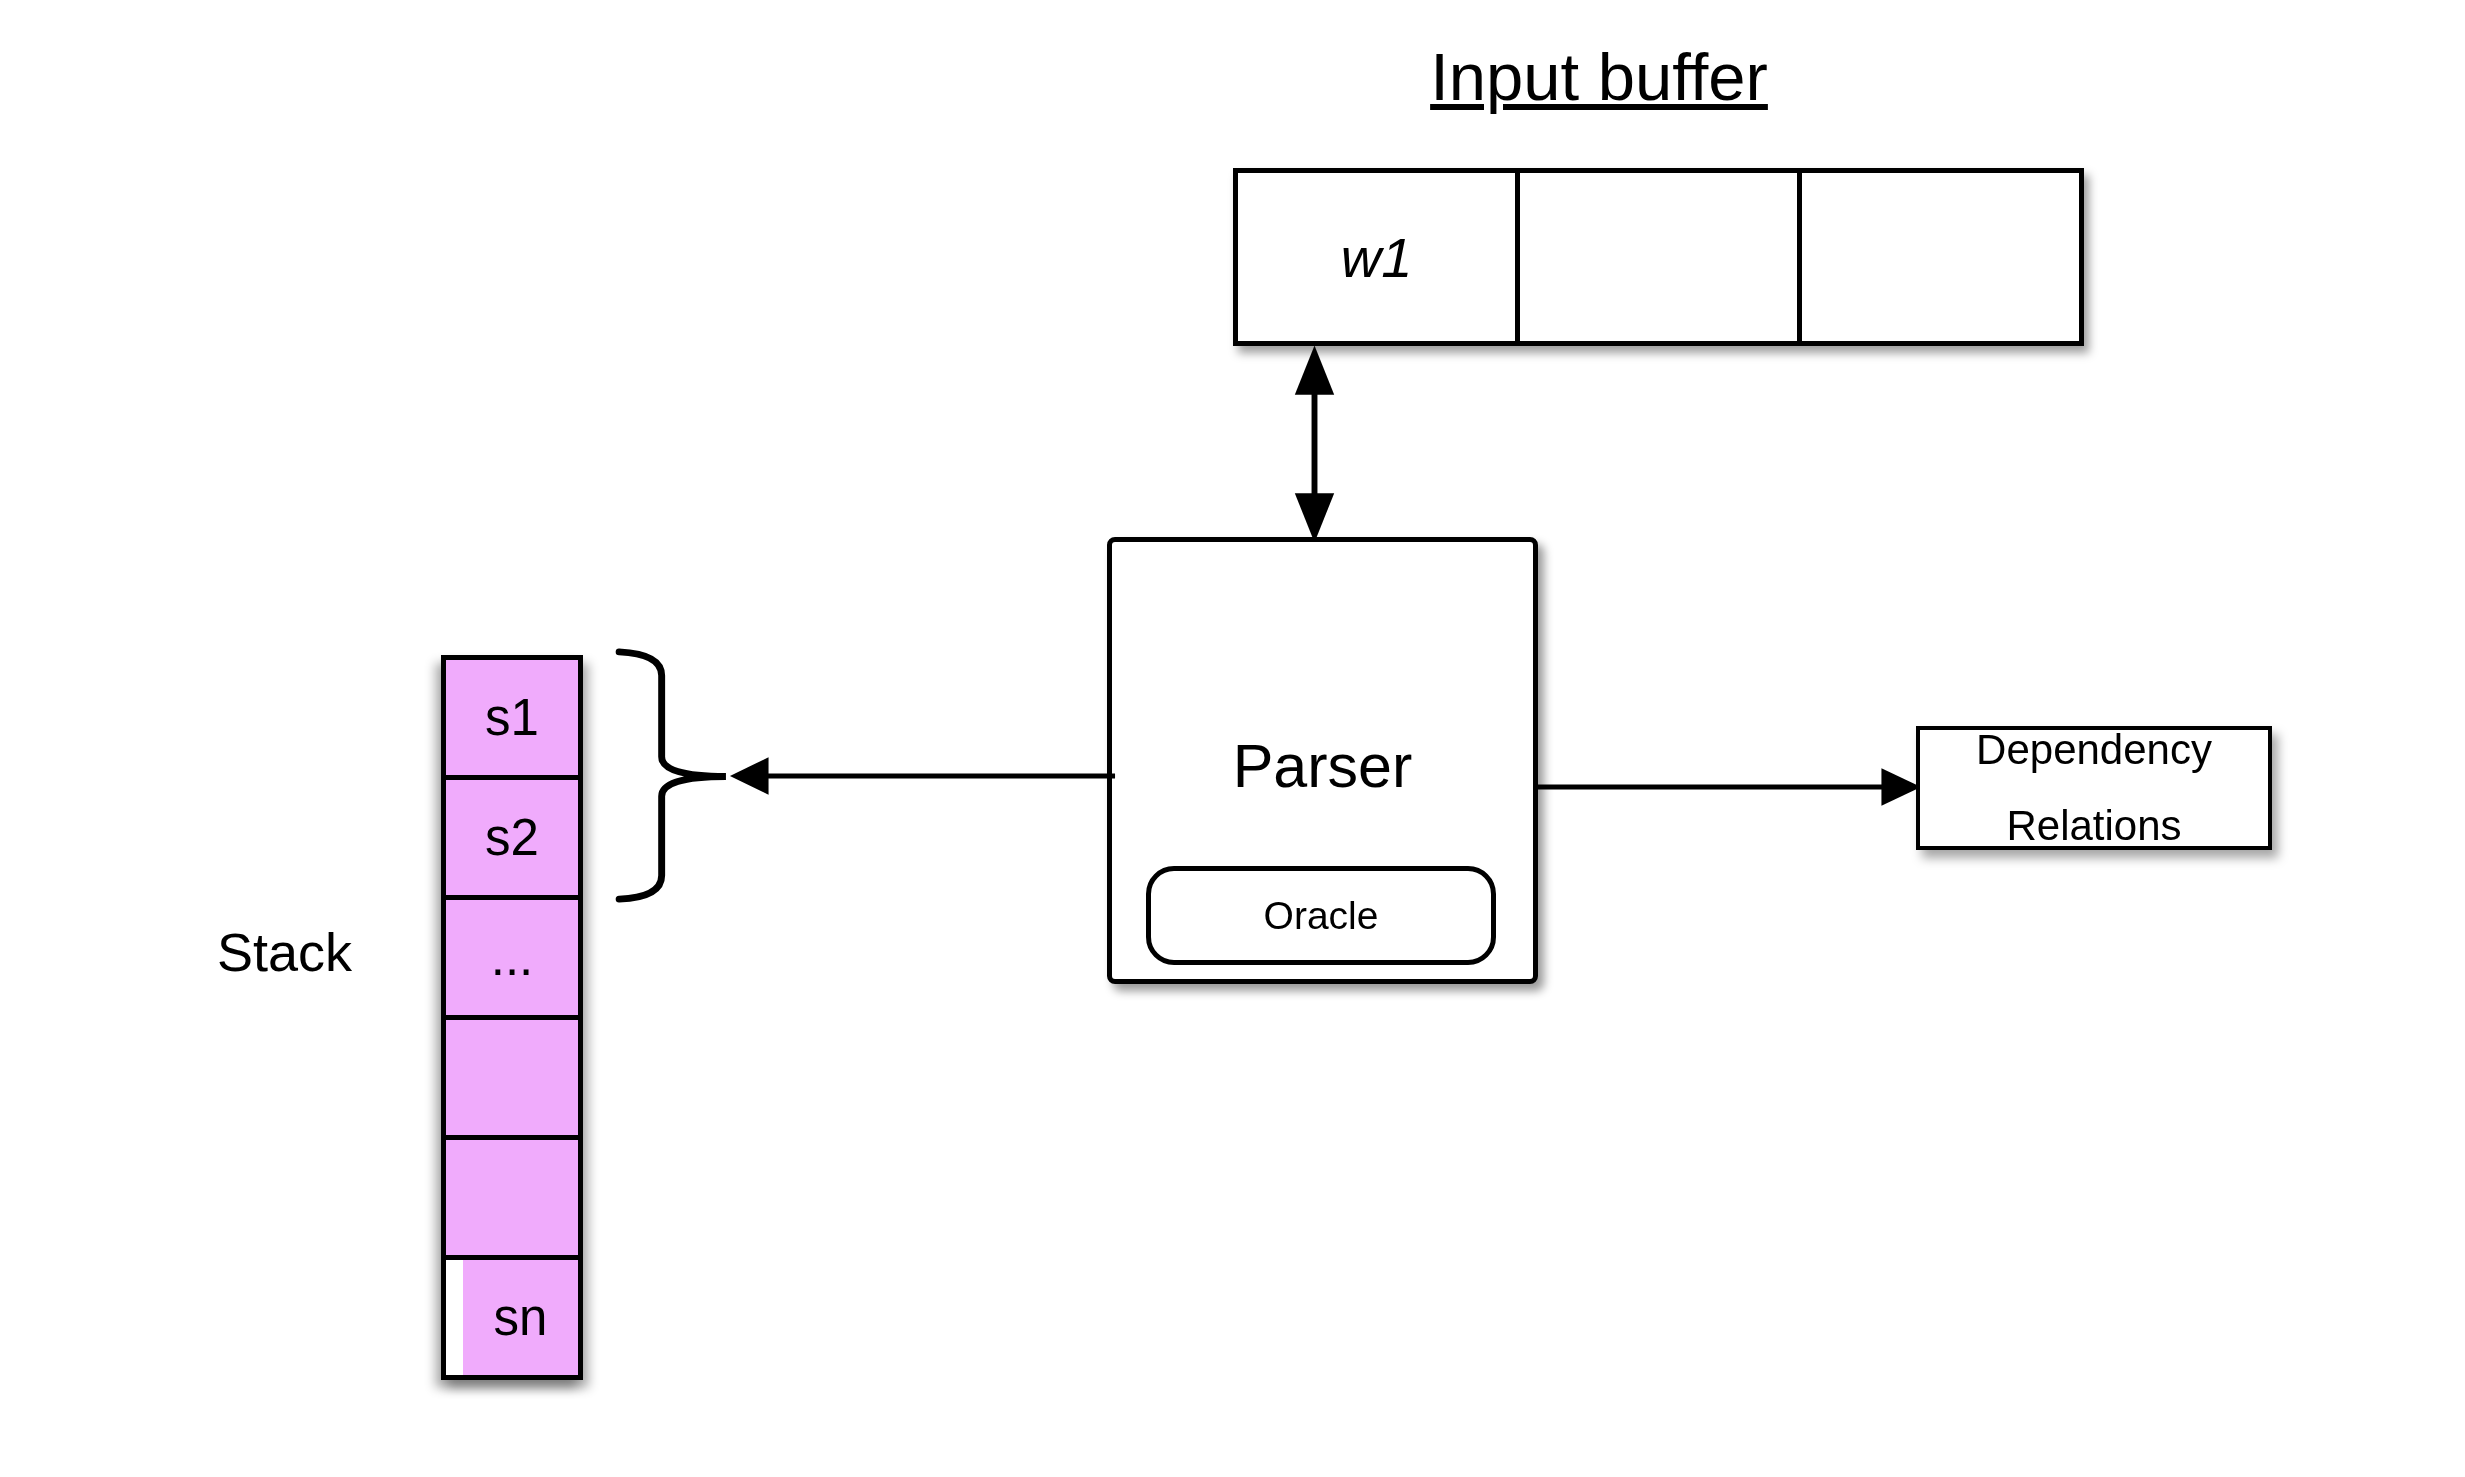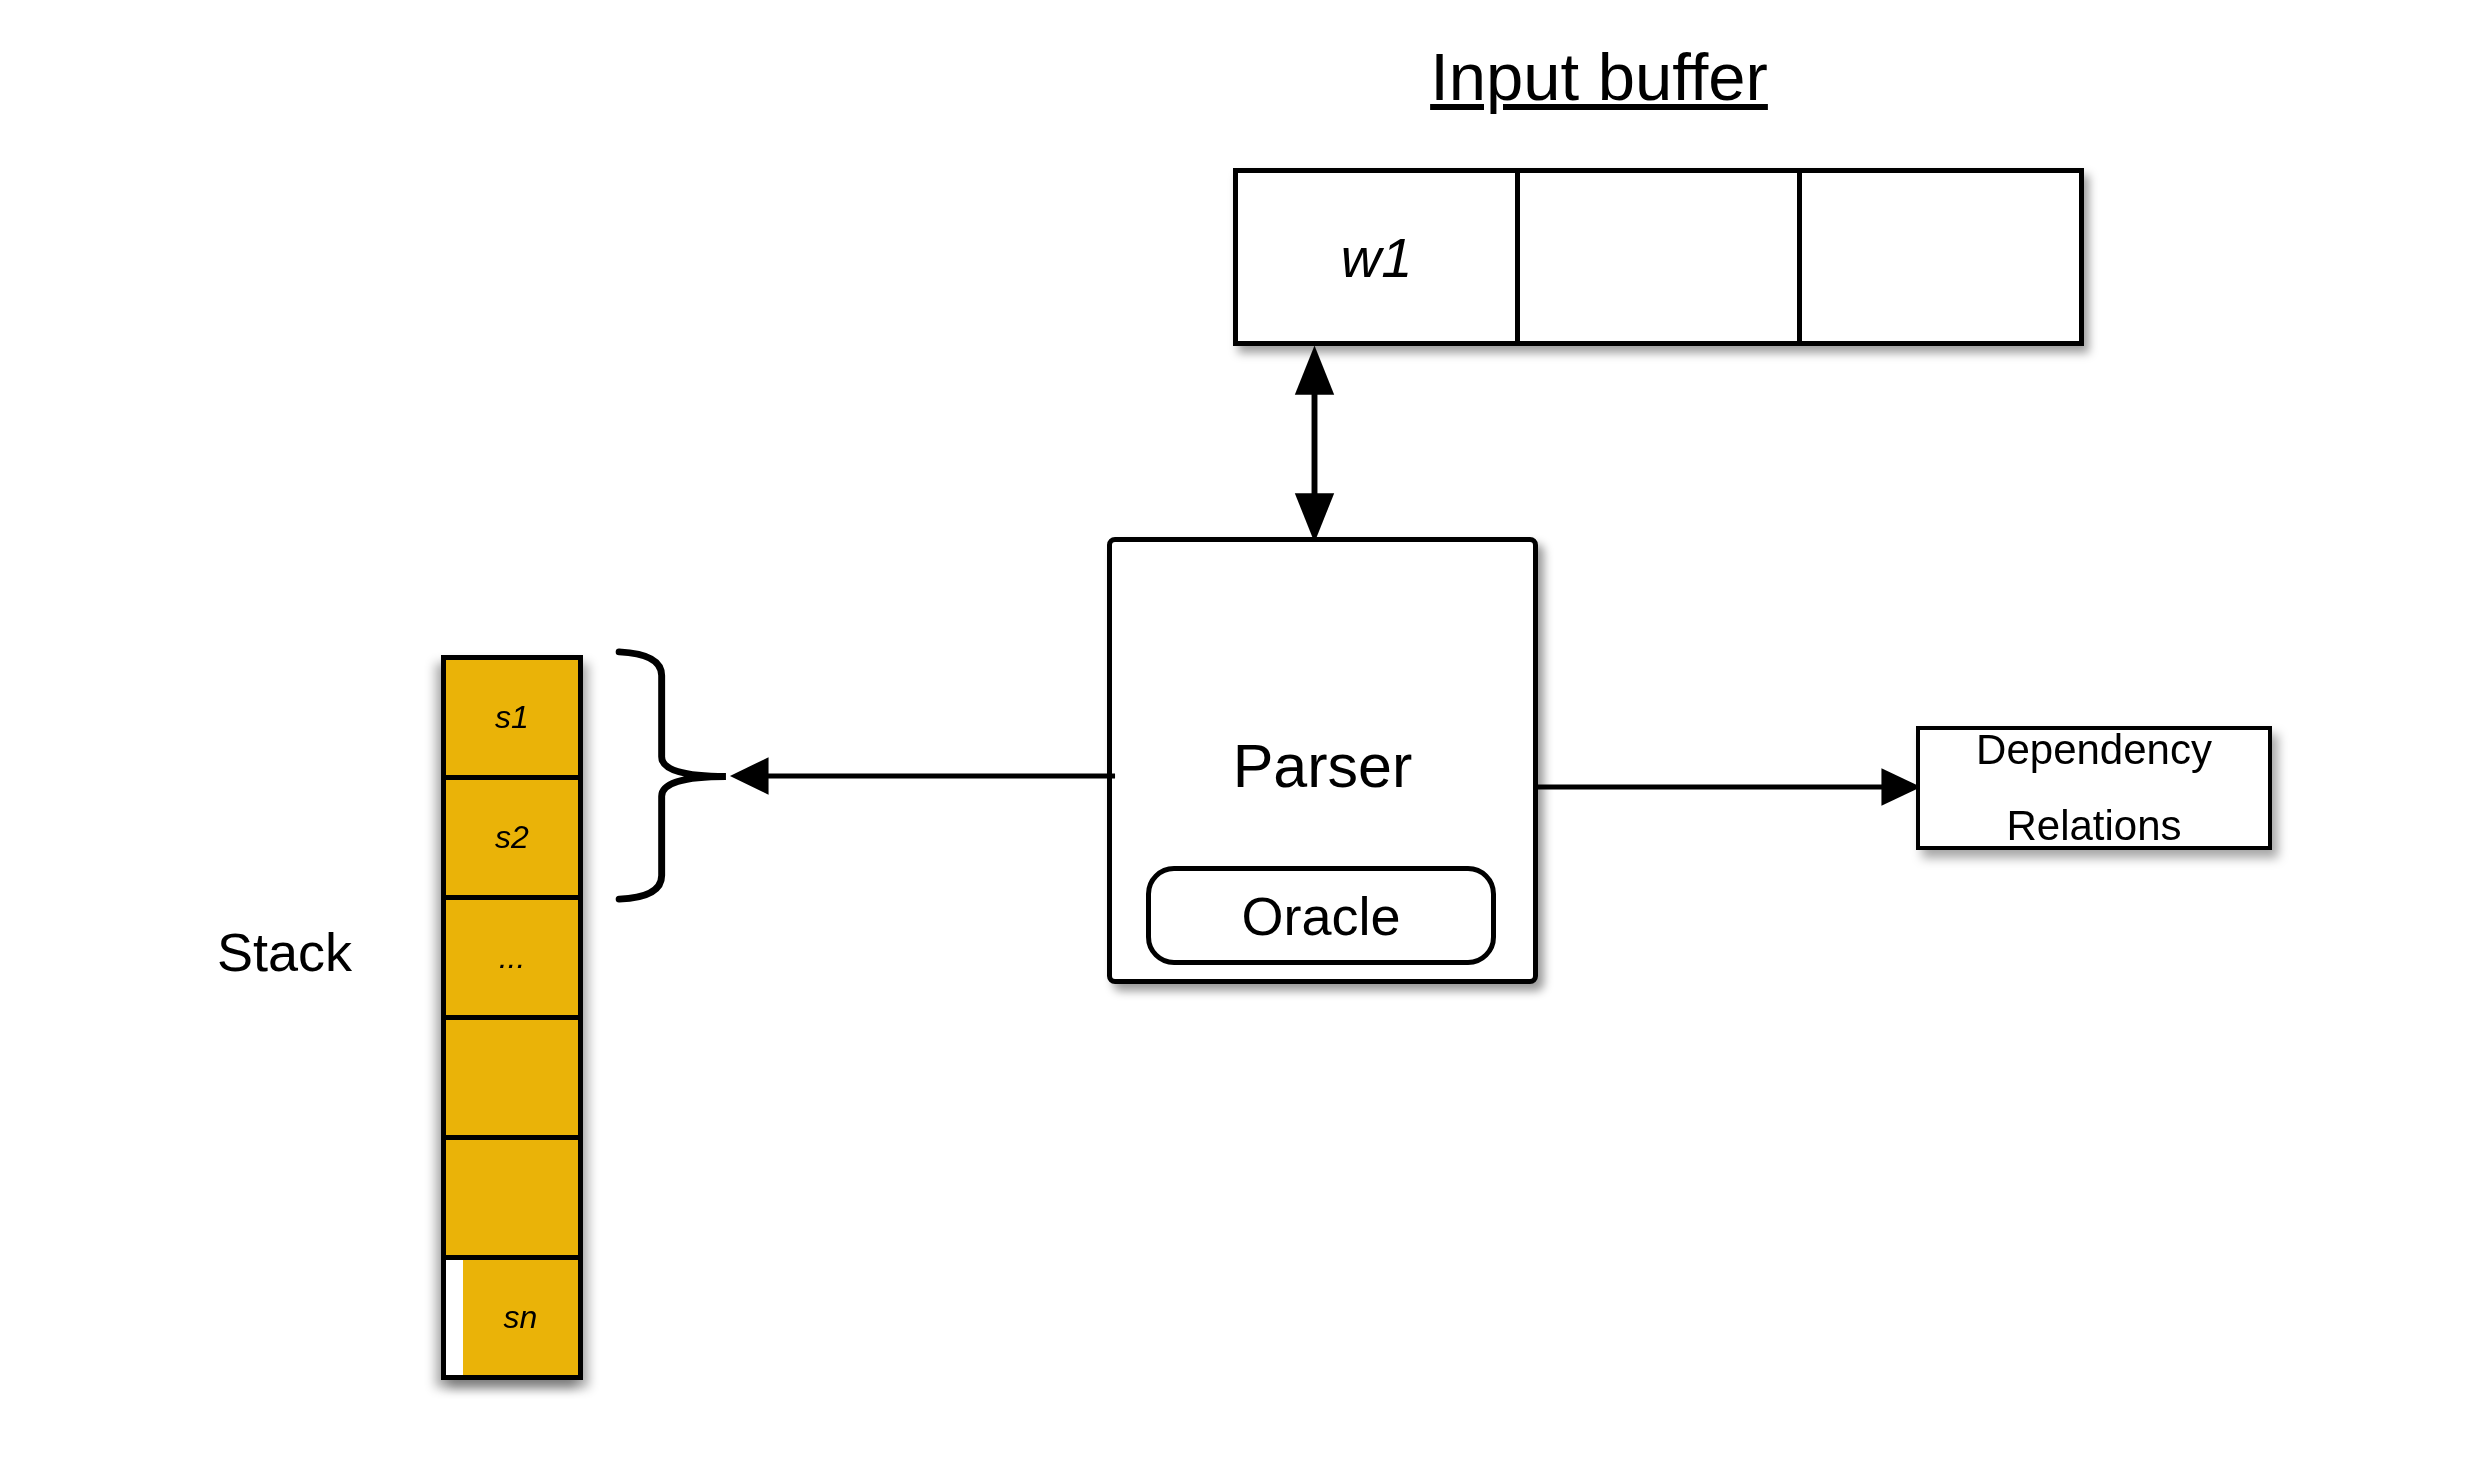--- a/index.html
+++ b/index.html
@@ -81,21 +81,21 @@
     left: 34px;
     top: 324px;
     width: 350px;
     height: 99px;
     border: 5px solid #000;
     border-radius: 28px;
     background: #fff;
     display: flex;
     align-items: center;
     justify-content: center;
-    font-size: 54px;
+    font-size: 39px;
     box-sizing: border-box;
   }
 
   
   .stack {
     position: absolute;
     left: 441px;
     top: 655px;
     width: 142px;
     height: 725px;
@@ -105,23 +105,22 @@
     flex-direction: column;
     box-shadow: -6px 8px 10px rgba(0,0,0,0.30), 6px 8px 10px rgba(0,0,0,0.30);
     box-sizing: border-box;
   }
   .stack-cell {
     flex: 1 1 0;
     border-bottom: 5px solid #000;
     display: flex;
     align-items: center;
     justify-content: center;
-    font-size: 32px;
-    background: #eab308;
-    font-style: italic;
+    font-size: 51px;
+    background: #f0abfc;
   }
   .stack-cell:last-child { border-bottom: none; margin-left: 17px; }
   .stack-label {
     position: absolute;
     left: 146px;
     top: 923px;
     width: 277px;
     text-align: center;
     font-size: 54px;
     line-height: 1.1;

